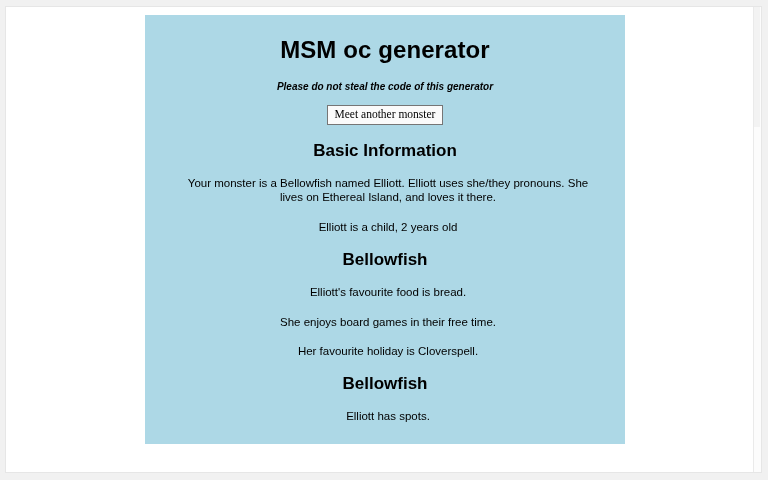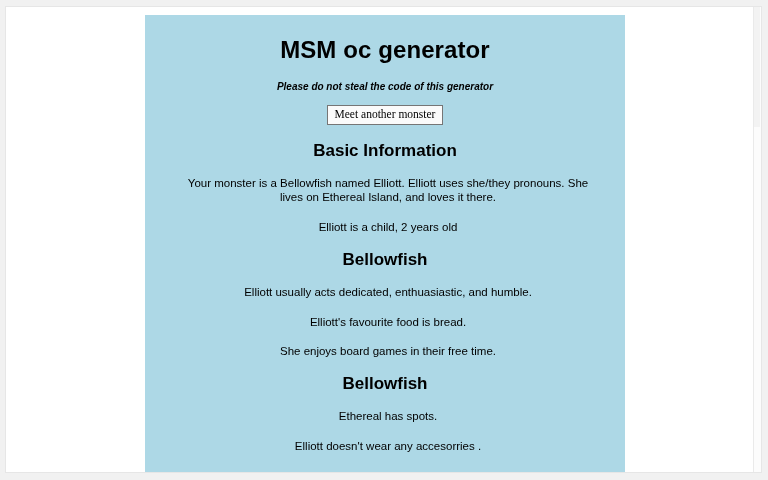--- a/index.html
+++ b/index.html
@@ -136,27 +136,26 @@
 
         <div class="btn-row">
           <button class="reroll">Meet another monster</button>
         </div>
 
         <h3 class="section">Basic Information</h3>
         <p class="line">Your monster is a Bellowfish named Elliott. Elliott uses she/they pronouns. She lives on Ethereal Island, and loves it there.</p>
         <p class="line">Elliott is a child, 2 years old</p>
 
         <h3 class="section">Bellowfish</h3>
-        <p class="line">Elliott usually acts dedicated, enthuasiastic, and humble.</p>
         <p class="line">Elliott's favourite food is bread.</p>
         <p class="line">She enjoys board games in their free time.</p>
+        <p class="line">Her favourite holiday is Cloverspell.</p>
 
         <h3 class="section">Bellowfish</h3>
-        <p class="line">Ethereal has spots.</p>
-        <p class="line">Elliott doesn't wear any accesorries .</p>
+        <p class="line">Elliott has spots.</p>
 
       </div>
     </div>
 
     <div class="scroll-track">
       <div class="scroll-thumb"></div>
     </div>
 
   </div>
 </div>

